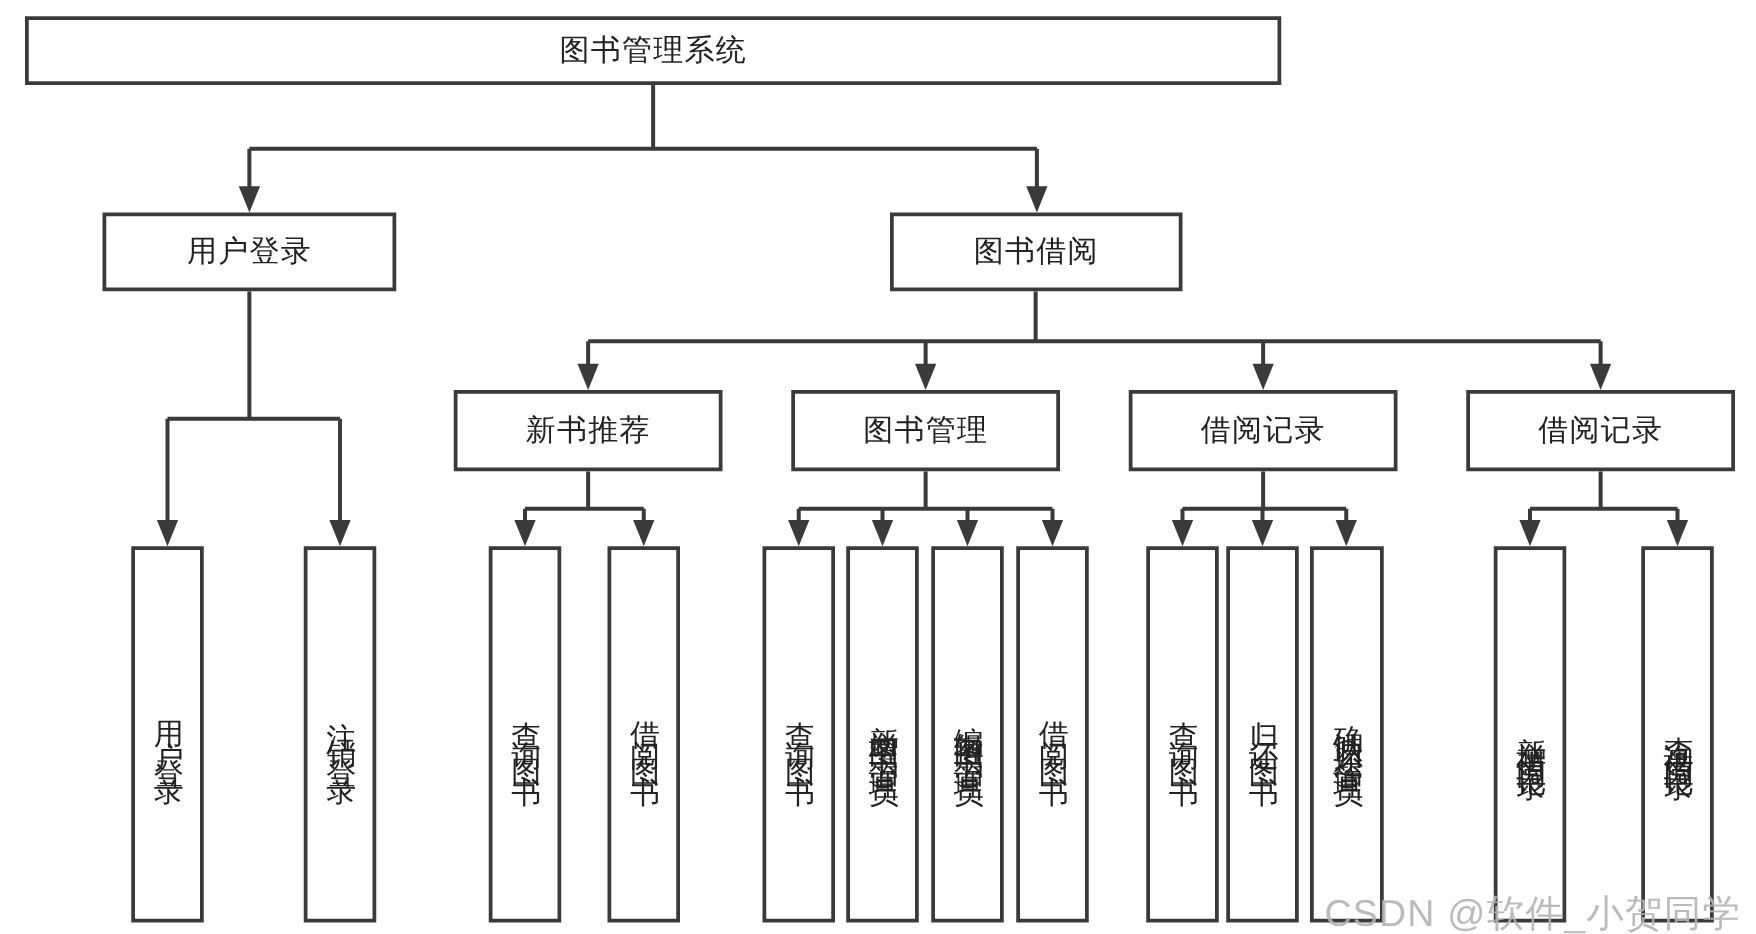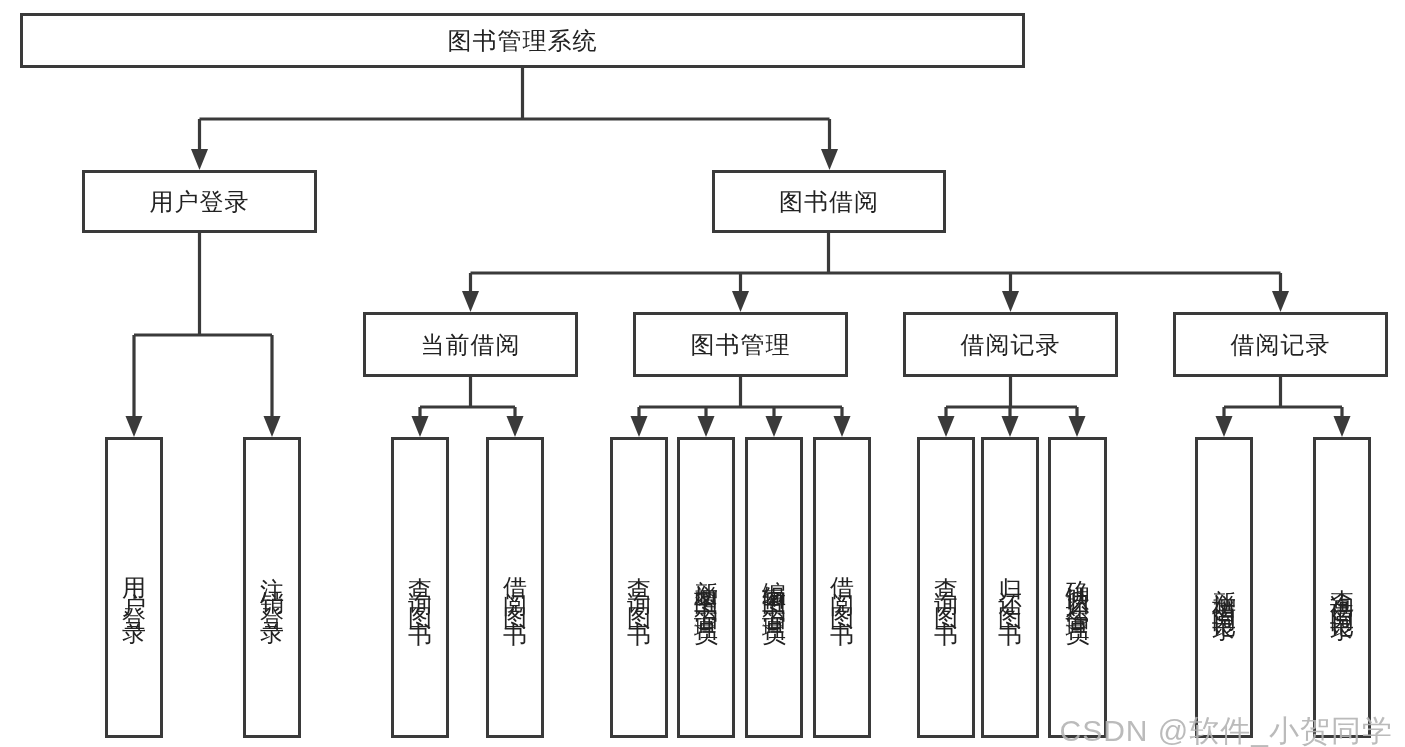--- a/index.html
+++ b/index.html
@@ -129,21 +129,21 @@
   </div>
 
   <div class="node l2-a">
     <span class="hlabel">用户登录</span>
   </div>
   <div class="node l2-b">
     <span class="hlabel">图书借阅</span>
   </div>
 
   <div class="node l3 l3-a">
-    <span class="hlabel">当前借阅</span>
+    <span class="hlabel">新书推荐</span>
   </div>
   <div class="node l3 l3-b">
     <span class="hlabel">图书管理</span>
   </div>
   <div class="node l3 l3-c">
     <span class="hlabel">借阅记录</span>
   </div>
   <div class="node l3 l3-d">
     <span class="hlabel">借阅记录</span>
   </div>

